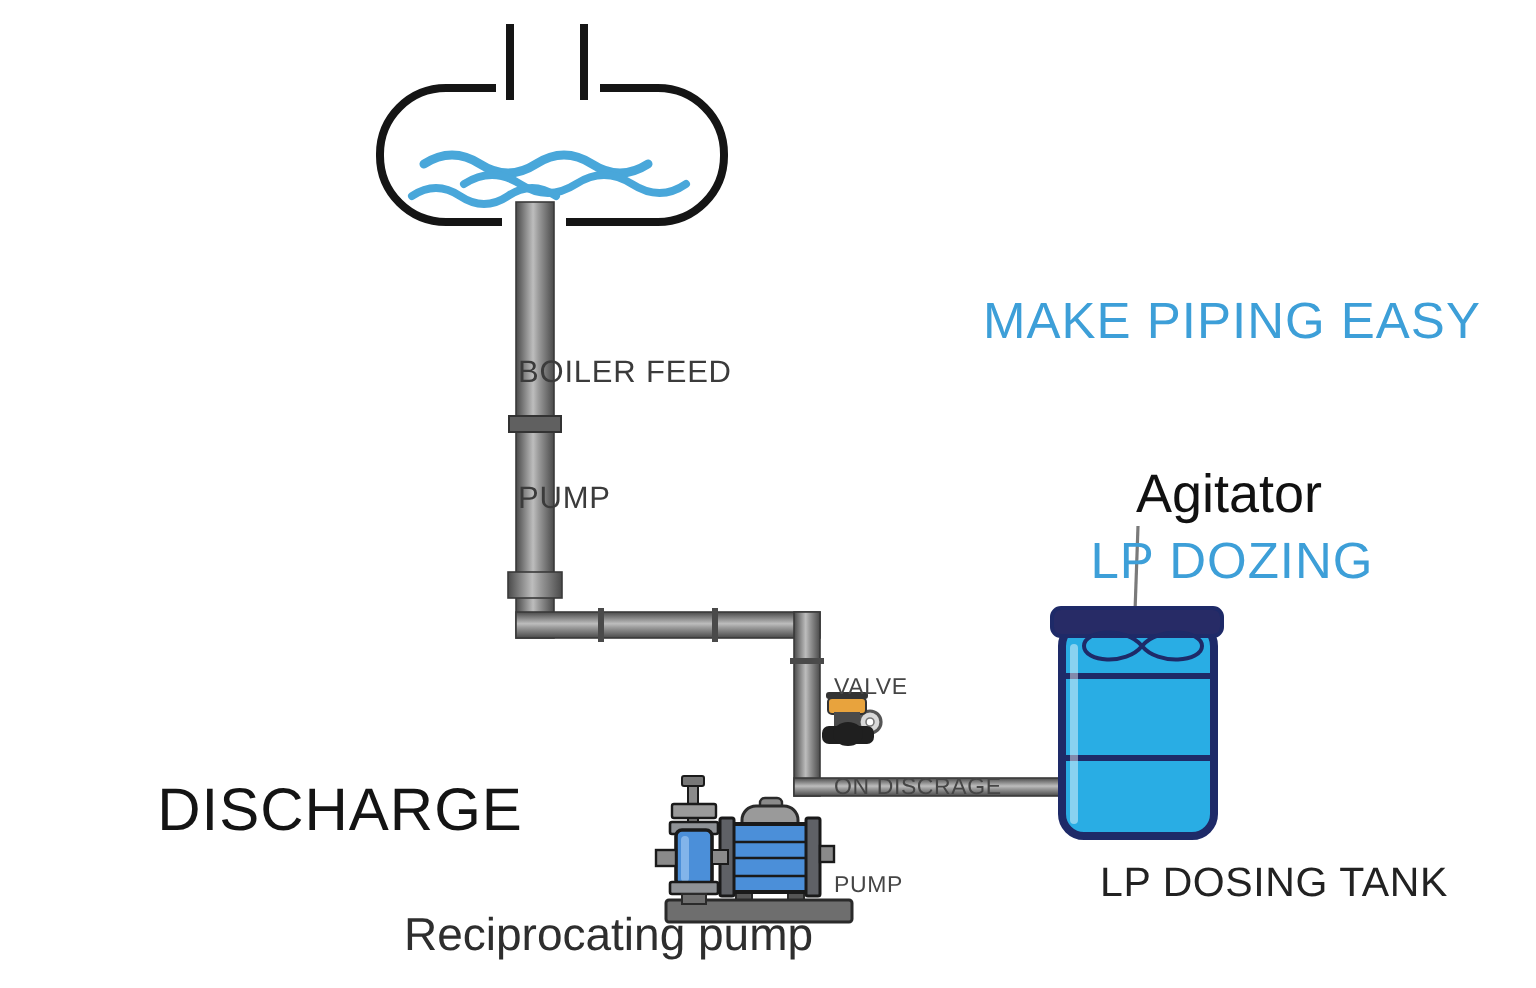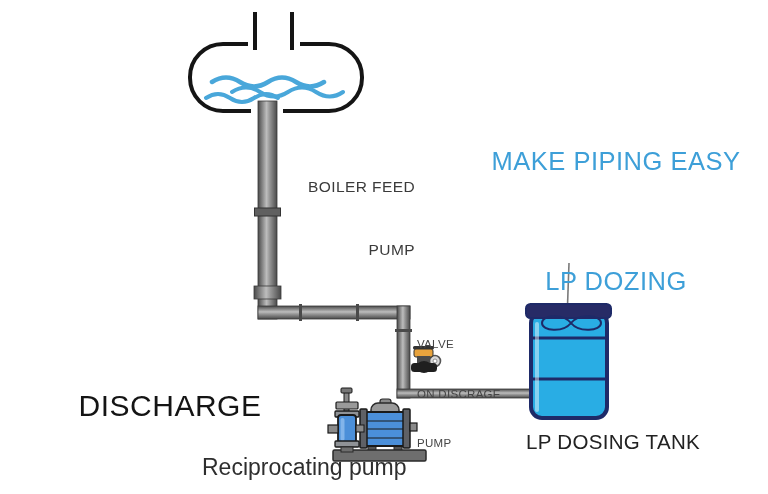--- a/index.html
+++ b/index.html
@@ -8,36 +8,36 @@
     font-family:"Liberation Sans", sans-serif;
     margin-left:35px;
   }
   .stage svg{position:absolute;left:0;top:0;}
   .label{position:absolute;white-space:pre;}
   .title{
     left:430px;top:61px;width:302px;text-align:center;
     font-size:25.5px;line-height:40px;color:#3d9fd8;font-weight:500;letter-spacing:0.5px;
   }
   .boiler-label{
-    left:224px;top:134px;width:156px;text-align:right;
+    left:224px;top:134px;width:156px;text-align:left;
     font-size:15.5px;line-height:21px;color:#3b3b3b;letter-spacing:0.4px;font-weight:500;
   }
   .discharge-label{
     left:33px;top:303px;width:204px;text-align:center;
     font-size:30px;line-height:41px;color:#141414;letter-spacing:0.5px;
   }
   .valve-label{
     left:382px;top:303px;width:92px;
     font-size:11.5px;line-height:16.5px;color:#454545;letter-spacing:0.3px;font-weight:500;
   }
   .agitator-label{
     left:533px;top:232px;font-size:27px;color:#111111;
   }
   .tank-label{
-    left:480px;top:430px;width:196px;text-align:center;
+    left:504px;top:430px;width:196px;text-align:center;
     font-size:20.5px;color:#222222;letter-spacing:0.3px;font-weight:500;
   }
   .pump-label{
     left:167px;top:454px;font-size:23px;color:#2e2e2e;
   }
 </style>
 </head>
 <body>
 
 <div class="stage">
@@ -148,18 +148,19 @@
     <div>DISCHARGE</div>
     
   </div>
 
   <div class="label valve-label">
     <div>VALVE</div>
     <div>ON DISCRAGE</div>
     <div>PUMP</div>
   </div>
 
+  <div class="label agitator-label">Agitator</div>
 
   <div class="label tank-label">LP DOSING TANK</div>
 
   <div class="label pump-label">Reciprocating pump</div>
 
 </div>
 
 </body></html>

